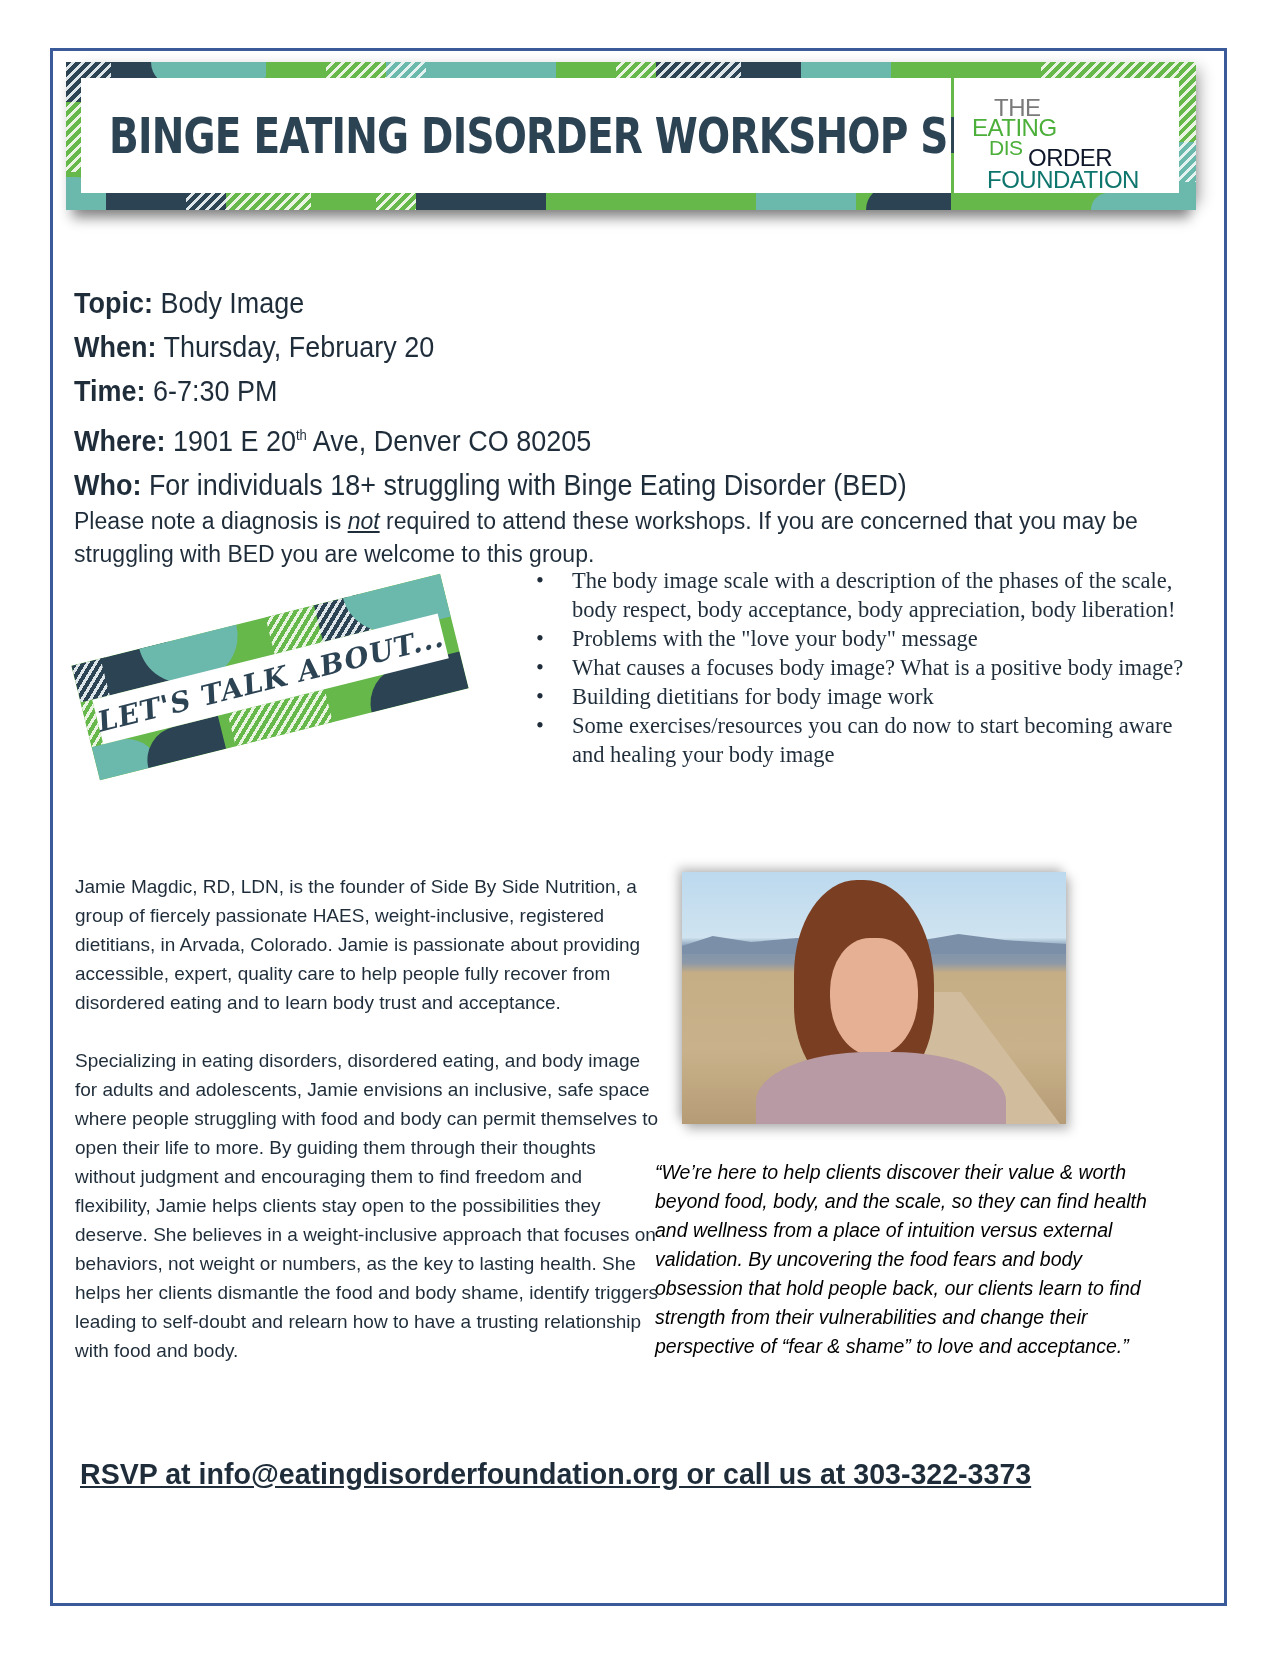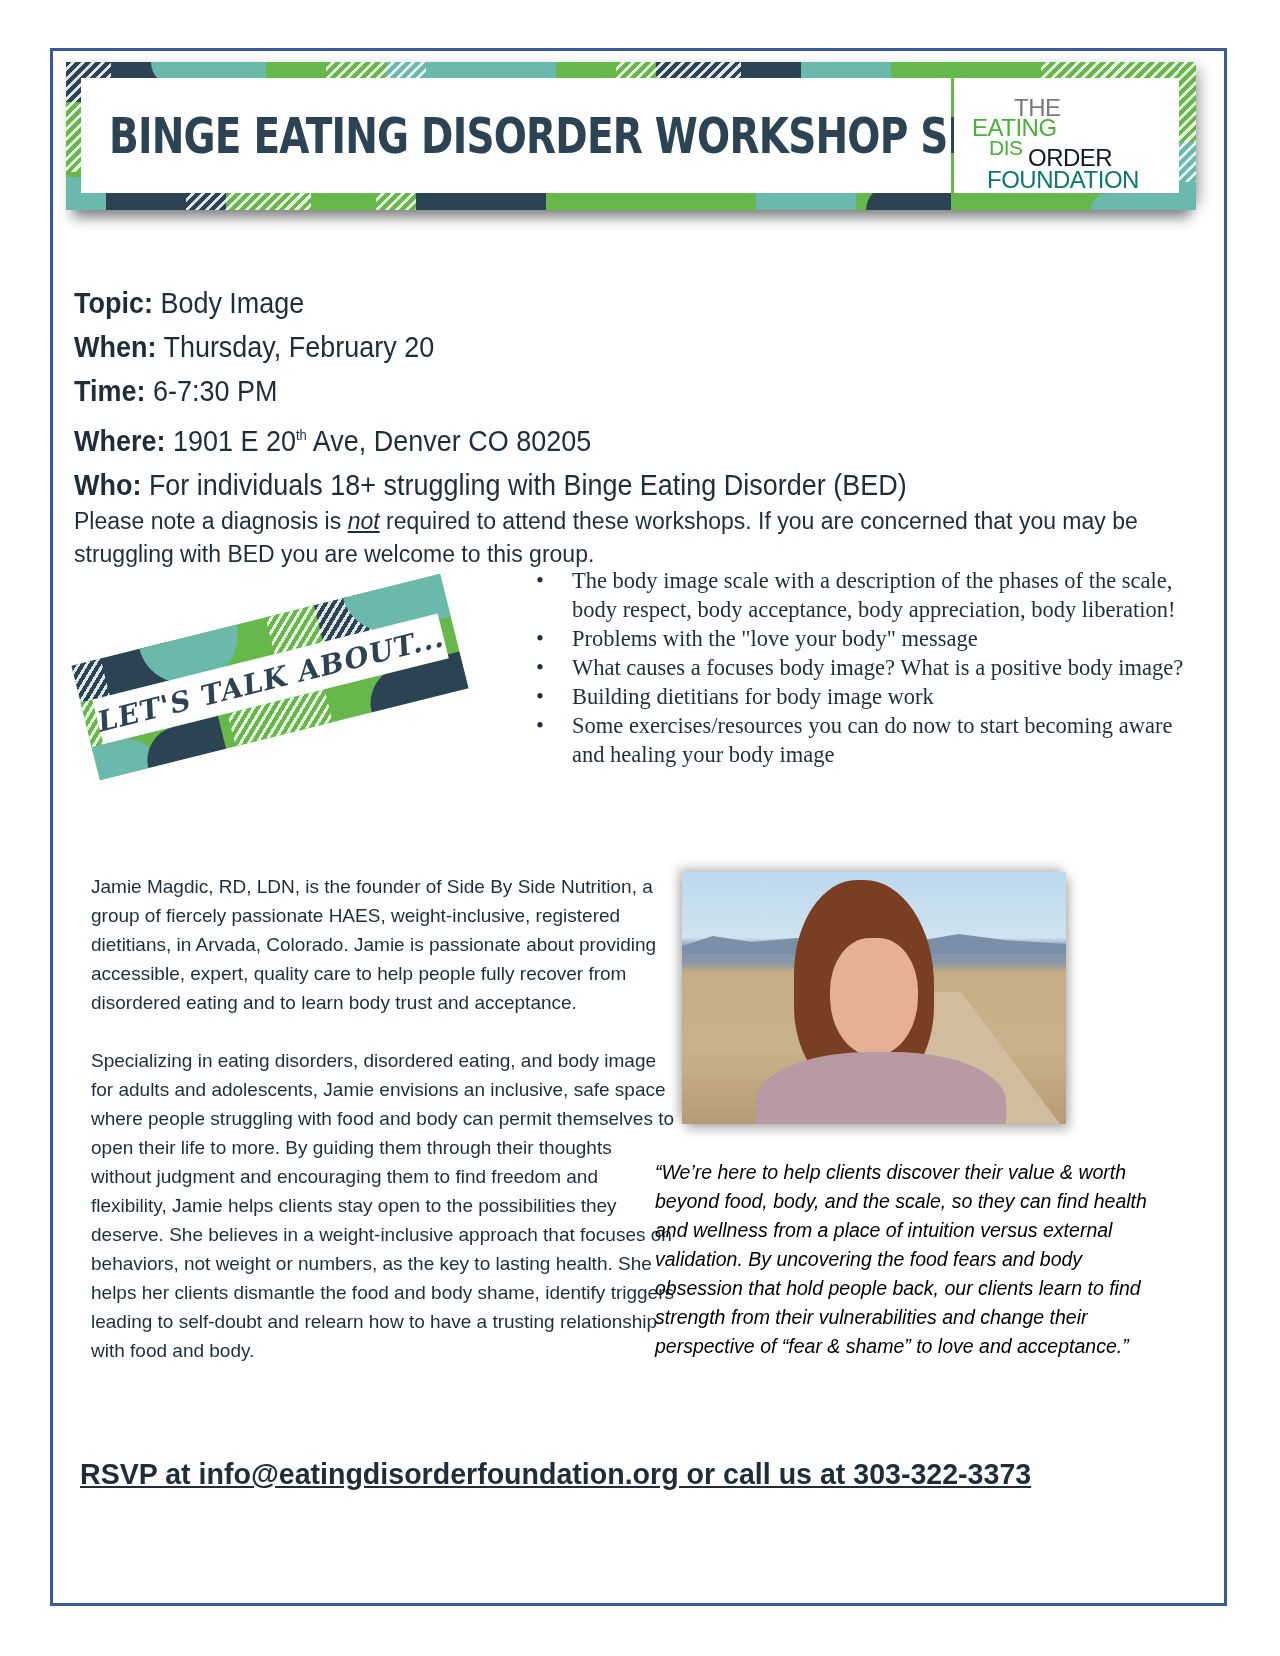--- a/index.html
+++ b/index.html
@@ -26,21 +26,21 @@
   .note u{text-decoration:underline;font-style:italic;}
   
   .talk{position:absolute;left:80px;top:618px;width:380px;height:118px;transform:rotate(-14deg);transform-origin:center;overflow:hidden;background:#67b84a;}
   .talk-inner{position:absolute;left:12px;top:38px;width:356px;height:46px;background:#fff;display:flex;align-items:center;justify-content:center;}
   .talk-text{font-family:"DejaVu Serif",serif;font-style:italic;font-weight:bold;font-size:28px;color:#2c4354;letter-spacing:1px;white-space:nowrap;}
   
   .bullets{position:absolute;left:536px;top:566px;width:660px;margin:0;padding:0;list-style:none;font-family:"Liberation Serif",serif;font-size:22.5px;line-height:29px;color:#1f2d3a;}
   .bullets li{position:relative;padding-left:36px;}
   .bullets li .dot{position:absolute;left:0;top:0;}
   
-  .bio{position:absolute;left:91px;top:872px;width:585px;font-family:"Liberation Sans",sans-serif;font-size:19px;line-height:29px;color:#1f2d3a;}
+  .bio{position:absolute;left:75px;top:872px;width:585px;font-family:"Liberation Sans",sans-serif;font-size:19px;line-height:29px;color:#1f2d3a;}
   .bio p{margin:0 0 29px 0;}
   
   .photo{position:absolute;left:682px;top:872px;width:384px;height:252px;box-shadow:-4px -4px 10px rgba(0,0,0,0.25), 4px 6px 10px rgba(0,0,0,0.25);overflow:hidden;
     background:linear-gradient(180deg,#bcd9ee 0%,#cfe3f0 26%,#7d93ad 30%,#8b98a8 36%,#c5ad86 40%,#c9b28b 70%,#b69c76 100%);}
   .mountain{position:absolute;background:#7c8fa8;}
   .hair{position:absolute;left:112px;top:8px;width:140px;height:210px;background:#7a3e22;border-radius:45% 50% 40% 40%;}
   .face{position:absolute;left:148px;top:66px;width:88px;height:118px;background:#e6b095;border-radius:45% 45% 50% 50%;}
   .sweater{position:absolute;left:74px;top:180px;width:250px;height:110px;background:#b79aa3;border-radius:45% 45% 0 0;}
   .path{position:absolute;right:0;top:120px;width:150px;height:140px;background:#d1bd9d;clip-path:polygon(10% 0,30% 0,100% 100%,0 100%);}
   
@@ -87,21 +87,21 @@
   <div class="bseg green" style="left:480px;top:131px;width:210px;height:17px;"></div>
   <div class="bseg teal" style="left:690px;top:131px;width:100px;height:17px;"></div>
   <div class="bseg dark" style="left:800px;top:124px;width:85px;height:24px;border-radius:60px 0 0 0;"></div>
   <div class="bseg green" style="left:885px;top:131px;width:140px;height:17px;"></div>
   <div class="bseg teal" style="left:1025px;top:131px;width:105px;height:17px;border-radius:30px 0 0 0;"></div>
 
   <div class="banner-title-box">
     <div class="banner-title">BINGE EATING DISORDER WORKSHOP SERIES</div>
   </div>
   <div class="logo-box">
-    <div class="logo-line" style="left:60px;top:18px;color:#7a7a7a;">THE</div>
+    <div class="logo-line" style="left:40px;top:18px;color:#7a7a7a;">THE</div>
     <div class="logo-line" style="left:18px;top:38px;color:#4caf3a;">EATING</div>
     <div class="logo-line" style="left:35px;top:58px;color:#4caf3a;font-size:21px;">DIS</div>
     <div class="logo-line" style="left:74px;top:68px;color:#0f172a;">ORDER</div>
     <div class="logo-line" style="left:33px;top:90px;color:#0f766e;">FOUNDATION</div>
   </div>
 </div>
 
 <div class="details">
   <div class="drow"><b>Topic:</b> <span>Body Image</span></div>
   <div class="drow"><b>When:</b> <span>Thursday, February 20</span></div>

